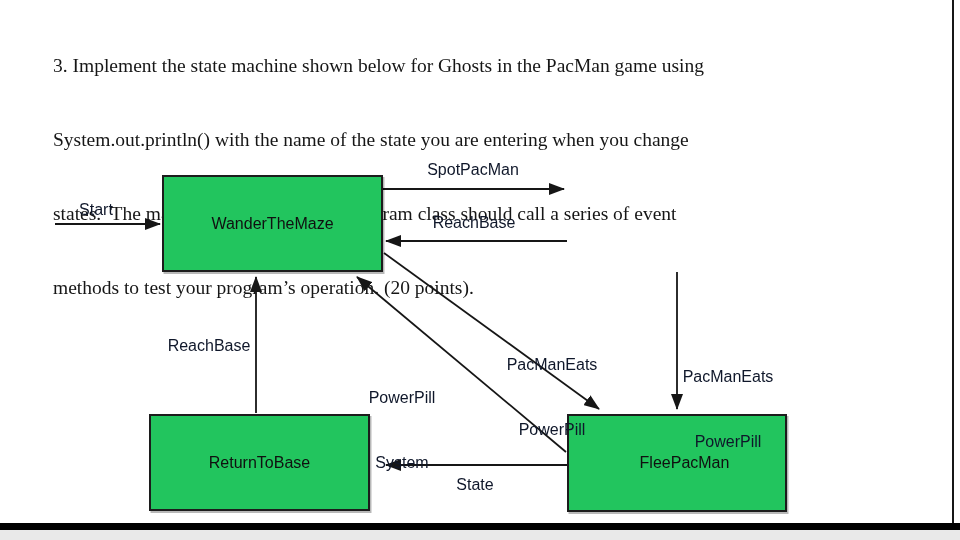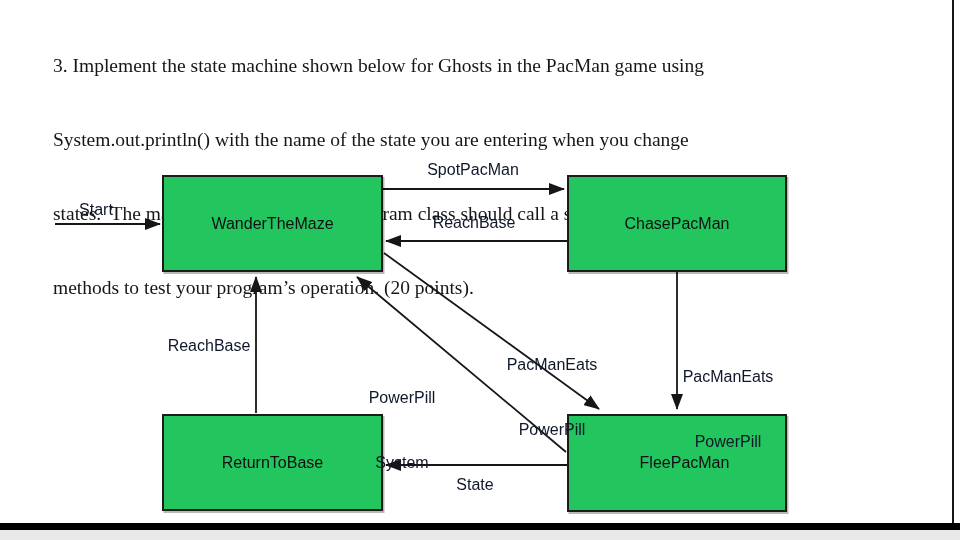--- a/index.html
+++ b/index.html
@@ -13,21 +13,21 @@
     font-weight:500;color:#161616;white-space:pre;
   }
   svg.arrows{position:absolute;left:0;top:0;}
   .state-box{
     position:absolute;border:2px solid #1c1c1c;background:#22c55e;box-sizing:border-box;
     display:flex;align-items:center;justify-content:center;
     font-size:16px;color:#101010;box-shadow:1.5px 2px 0 rgba(0,0,0,0.28);
   }
   #box-wander{left:162px;top:175px;width:221px;height:97px;}
   #box-chase {left:567px;top:175px;width:220px;height:97px;}
-  #box-return{left:162px;top:414px;width:221px;height:97px;}
+  #box-return{left:149px;top:414px;width:221px;height:97px;}
   #box-flee  {left:567px;top:414px;width:220px;height:98px;padding-left:15px;}
   .elabel{
     position:absolute;font-size:16px;line-height:21.5px;color:#0f172a;
     text-align:center;transform:translateX(-50%);white-space:pre;
   }
   .elabel span{display:block;}
   #lbl-start{left:96px;top:199px;}
   #lbl-spot{left:473px;top:159px;}
   #lbl-lose{left:474px;top:212px;}
   #lbl-reach{left:209px;top:335px;}
@@ -62,23 +62,20 @@
     <line x1="256" y1="413" x2="256" y2="277" stroke="#161616" stroke-width="1.8" marker-end="url(#ah)"></line>
     <line x1="384" y1="253" x2="599" y2="409" stroke="#161616" stroke-width="1.8" marker-end="url(#ah)"></line>
     <line x1="566" y1="452" x2="357" y2="277" stroke="#161616" stroke-width="1.8" marker-end="url(#ah)"></line>
     <line x1="677" y1="272" x2="677" y2="409" stroke="#161616" stroke-width="1.8" marker-end="url(#ah)"></line>
     <line x1="567" y1="465" x2="386" y2="465" stroke="#161616" stroke-width="1.8" marker-end="url(#ah)"></line>
   </svg>
 
   <div class="state-box" id="box-wander">
     <span>WanderTheMaze</span>
   </div>
-  <div class="state-box" id="box-chase">
-    <span>ChasePacMan</span>
-  </div>
   <div class="state-box" id="box-return">
     <span>ReturnToBase</span>
   </div>
   <div class="state-box" id="box-flee">
     <span>FleePacMan</span>
   </div>
 
   <div class="elabel" id="lbl-start">Start</div>
   <div class="elabel" id="lbl-spot">SpotPacMan</div>
   <div class="elabel" id="lbl-lose">ReachBase</div>

